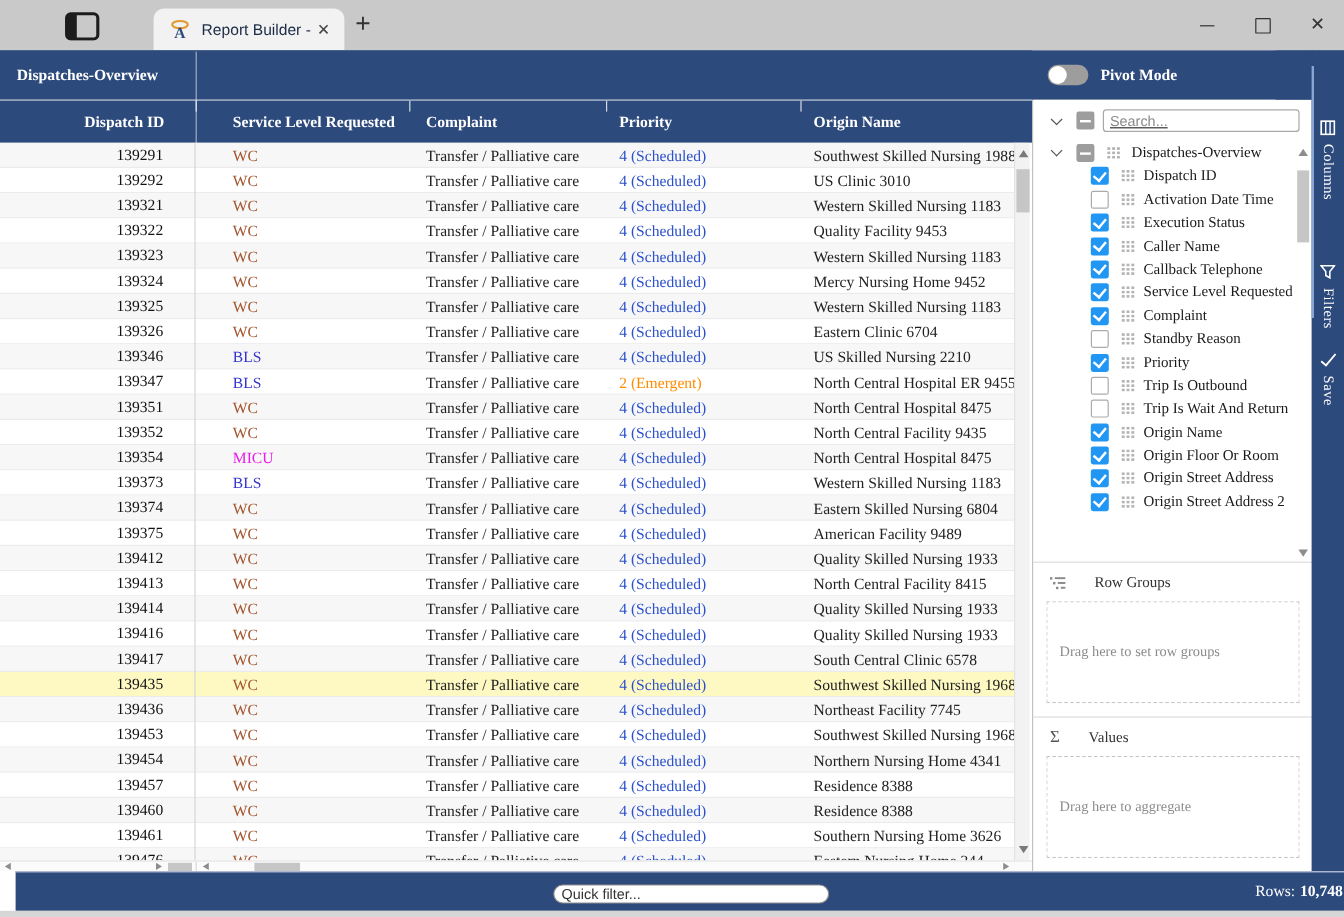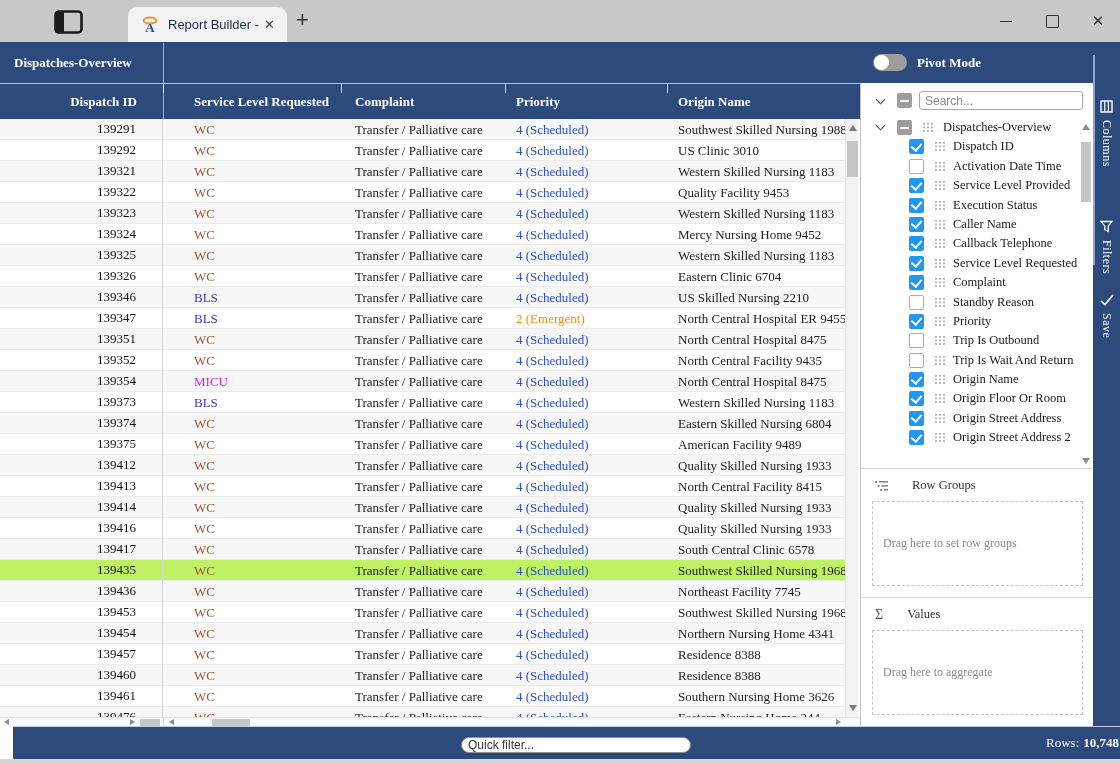--- a/index.html
+++ b/index.html
@@ -37,21 +37,21 @@
   .hcell:nth-child(3){ padding-left:14px; }
   .hcell:nth-child(4){ padding-left:11px; }
   .hcell:nth-child(5){ padding-left:11px; }
   .hcell + .hcell::before { content:""; position:absolute; left:0; top:0; width:1px; height:9px; background:rgba(255,255,255,.8); }
 
   
   .viewport { position:absolute; top:119px; left:0; width:860px; height:598px; overflow:hidden; background:#fff; }
   .rows { width:845px; }
   .grid-row { display:grid; grid-template-columns:163px 178px 164px 162px 178px; height:21px; align-items:center; font-size:13px; border-bottom:1px solid #ebebeb; background:#fff; cursor:default; }
   .grid-row.stripe { background:#f7f7f7; }
-  .grid-row.highlight { background:#bef264; }
+  .grid-row.highlight { background:#fef9c3; }
   .gc { white-space:nowrap; overflow:hidden; }
   .gc.c-id { text-align:right; padding-right:26px; color:#111; border-right:1px solid #d6d6d6; height:21px; line-height:20px; }
   .gc.c-level { padding-left:31px; }
   .gc.c-complaint { padding-left:14px; color:#222; }
   .gc.c-priority { padding-left:11px; }
   .gc.c-origin { padding-left:11px; color:#222; }
 
   
   .vscroll { position:absolute; top:119px; left:845px; width:13px; height:598px; background:#f2f2f2; border-left:1px solid #e3e3e3; }
   .vthumb { position:absolute; left:1px; width:11px; background:#c6c6c6; cursor:pointer; }
@@ -76,21 +76,21 @@
   .chev { position:relative; width:9px; height:9px; cursor:pointer; }
   .chev::after { content:""; position:absolute; left:1px; top:0; width:6px; height:6px; border-right:1.6px solid #555; border-bottom:1.6px solid #555; transform:rotate(45deg); }
   .search-row .chev { position:absolute; left:15px; top:13px; }
   .cbx { width:15px; height:15px; border-radius:2px; position:relative; cursor:pointer; }
   .cbx.unchecked { background:#fff; border:1px solid #ababab; }
   .cbx.checked { background:#2196f3; }
   .cbx.checked::after { content:""; position:absolute; left:4px; top:1.5px; width:5px; height:8px; border-right:2px solid #fff; border-bottom:2px solid #fff; transform:rotate(40deg); }
   .cbx.indet { background:#9d9d9d; }
   .cbx.indet::after { content:""; position:absolute; left:3px; top:6.5px; width:9px; height:2px; background:#fff; }
   .search-row .cbx { position:absolute; left:36px; top:10px; }
-  .search-input { position:absolute; left:58px; top:8px; width:164px; height:19px; border:1px solid #a9a9a9; border-radius:3px; font-family:"Liberation Sans", sans-serif; font-size:12px; padding:0 5px; color:#333; }
+  .search-input { position:absolute; left:58px; top:8px; width:164px; height:19px; border:1px solid #a9a9a9; border-radius:3px; font-family:"Liberation Sans", sans-serif; font-size:12px; padding:0 5px; color:#333;text-decoration:underline; }
   .search-input::placeholder { color:#8a8a8a; }
 
   .tree { position:absolute; top:76px; left:0; width:233px; height:350px; overflow:hidden; }
   .tree-row { position:relative; height:19.4px; display:flex; align-items:center; font-size:12.5px; color:#1a1a1a; }
   .tree-row .chev { position:absolute; left:15px; top:4px; }
   .tree-root .cbx { position:absolute; left:36px; top:2px; }
   .tree-root .grip { position:absolute; left:61px; top:4px; }
   .tree-root .t-label { position:absolute; left:82px; top:2px; }
   .tree-field .cbx { position:absolute; left:48px; top:2px; }
   .tree-field .grip { position:absolute; left:73px; top:4px; }
@@ -417,25 +417,20 @@
       <div id="tree-fields">
           <div class="tree-row tree-field">
             <span class="cbx checked"></span>
             <span class="grip"></span>
             <span class="t-label">Dispatch ID</span>
           </div>
           <div class="tree-row tree-field">
             <span class="cbx unchecked"></span>
             <span class="grip"></span>
             <span class="t-label">Activation Date Time</span>
-          </div>
-          <div class="tree-row tree-field">
-            <span class="cbx checked"></span>
-            <span class="grip"></span>
-            <span class="t-label">Service Level Provided</span>
           </div>
           <div class="tree-row tree-field">
             <span class="cbx checked"></span>
             <span class="grip"></span>
             <span class="t-label">Execution Status</span>
           </div>
           <div class="tree-row tree-field">
             <span class="cbx checked"></span>
             <span class="grip"></span>
             <span class="t-label">Caller Name</span>

